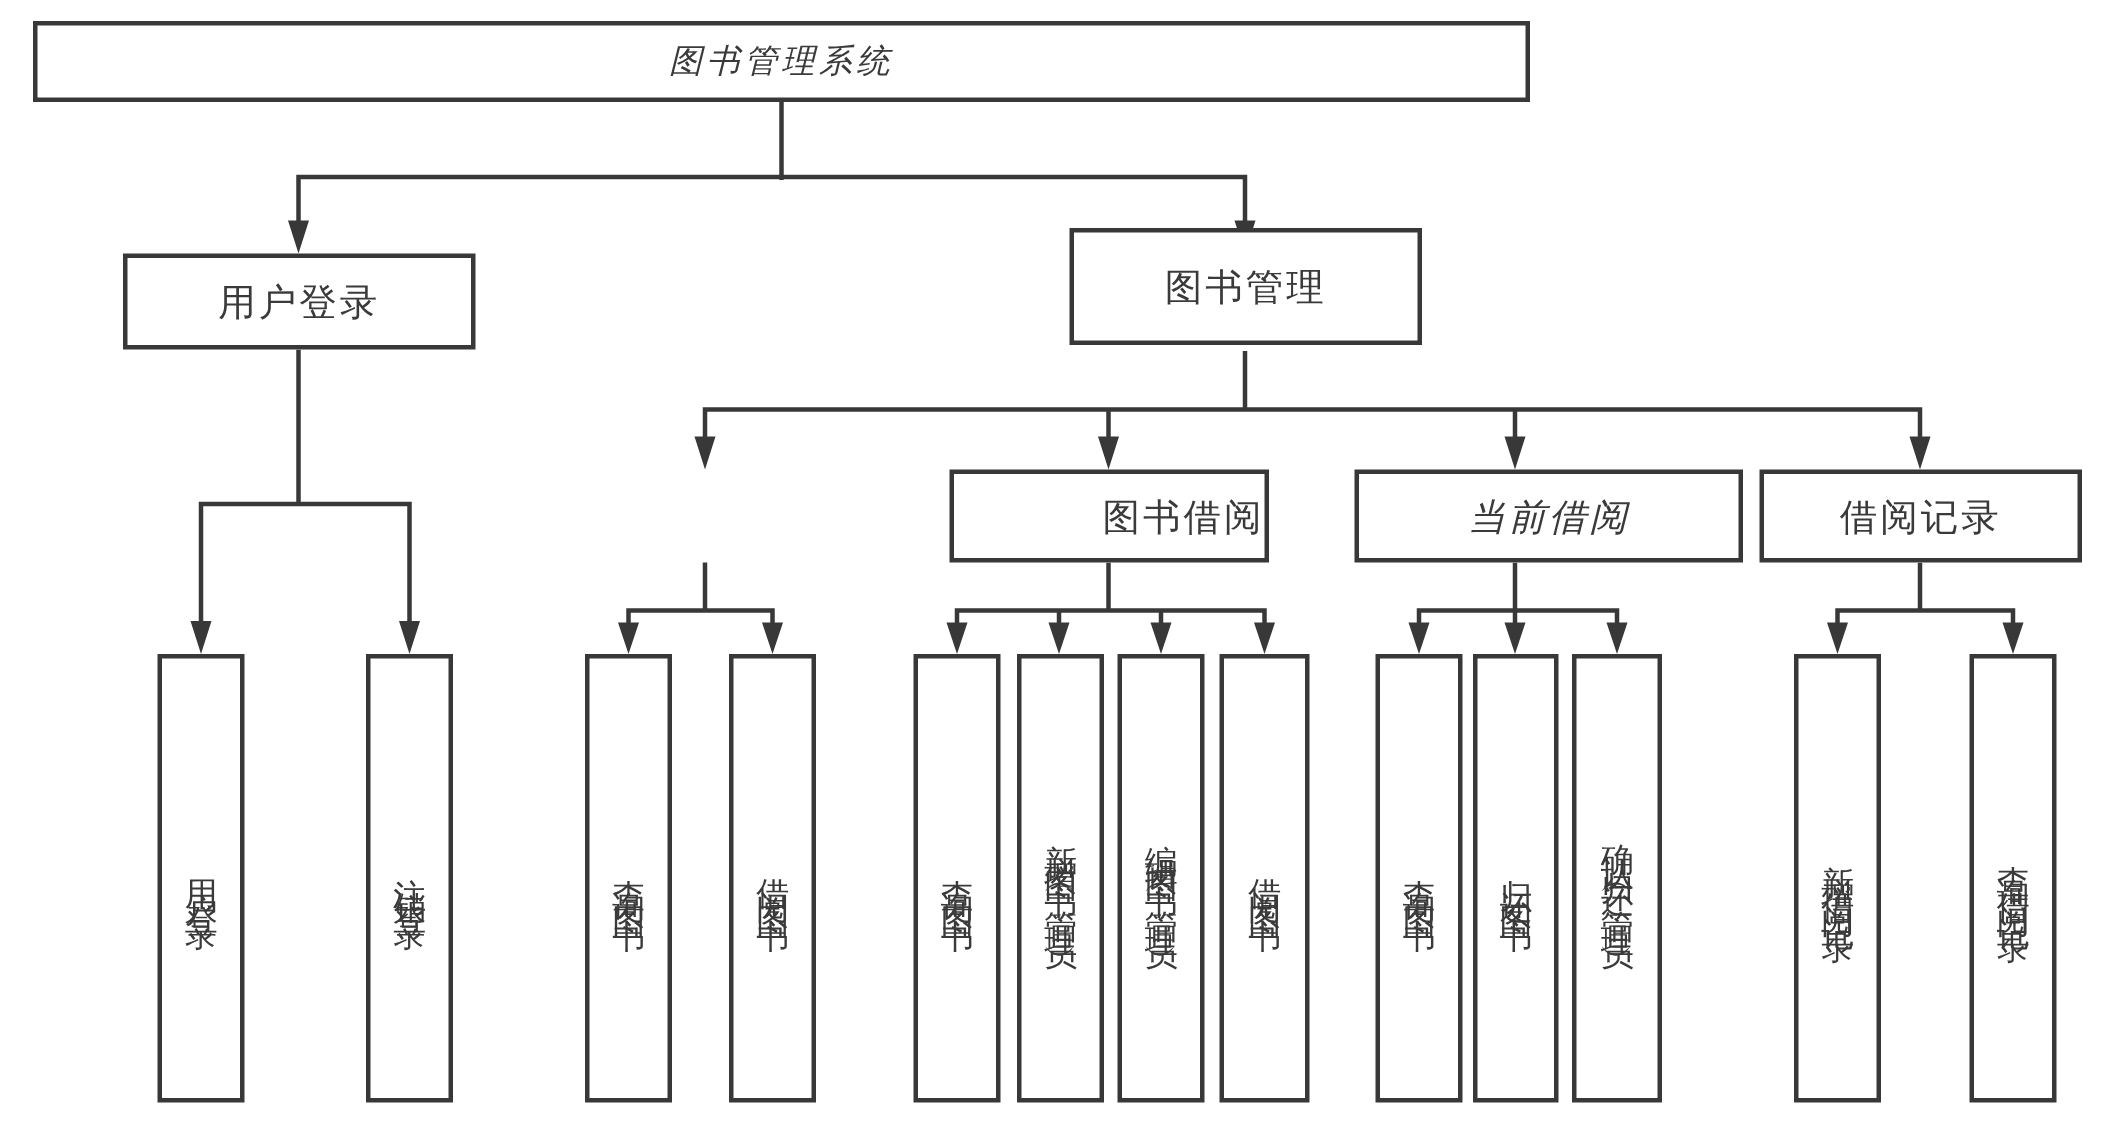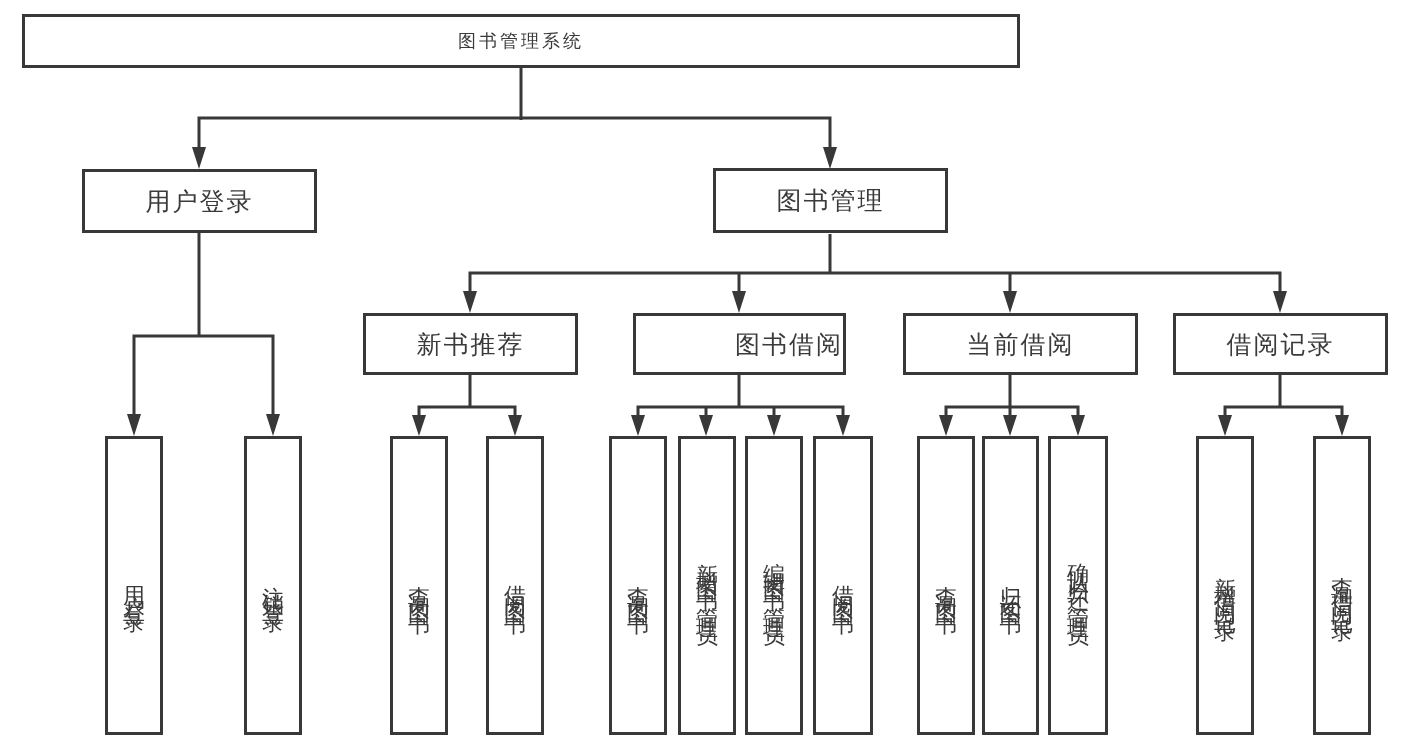--- a/index.html
+++ b/index.html
@@ -31,22 +31,23 @@
     align-items: center;
     justify-content: center;
     z-index: 1;
   }
   .hlabel {
     font-size: 25px;
     letter-spacing: 2px;
     white-space: nowrap;
   }
   .root-label {
-    font-size: 18px;
+    font-size: 22px;
     letter-spacing: 3px;
+    font-style: italic;
   }
   .vbox .vlabel {
     writing-mode: vertical-rl;
     text-orientation: mixed;
     font-size: 22px;
     letter-spacing: 9px;
     line-height: 1.1;
     white-space: nowrap;
   }
   #watermark {
@@ -122,31 +123,28 @@
       M1335 415 L1349 415 L1342 436 Z"></path>
   </svg>
 
   <div class="box" style="left:22px; top:14px; width:998px; height:54px;">
     <span class="hlabel root-label">图书管理系统</span>
   </div>
 
   <div class="box" style="left:82px; top:169px; width:235px; height:64px;">
     <span class="hlabel">用户登录</span>
   </div>
-  <div class="box" style="left:713px; top:168px; width:235px; height:65px;text-align:right;">
+  <div class="box" style="left:713px; top:152px; width:235px; height:78px;text-align:right;">
     <span class="hlabel">图书管理</span>
   </div>
 
-  <div class="box" style="left:363px; top:313px; width:215px; height:62px;">
-    <span class="hlabel">新书推荐</span>
-  </div>
   <div class="box" style="left:633px; top:313px; width:213px; height:62px;justify-content:flex-end;">
     <span class="hlabel">图书借阅</span>
   </div>
-  <div class="box" style="left:903px; top:313px; width:235px; height:62px;">
+  <div class="box" style="left:903px; top:313px; width:259px; height:62px;font-style:italic;">
     <span class="hlabel">当前借阅</span>
   </div>
   <div class="box" style="left:1173px; top:313px; width:215px; height:62px;">
     <span class="hlabel">借阅记录</span>
   </div>
 
   <div class="box vbox" style="left:105px; top:436px; width:58px; height:299px;">
     <span class="vlabel">用户登录</span>
   </div>
   <div class="box vbox" style="left:244px; top:436px; width:58px; height:299px;">

